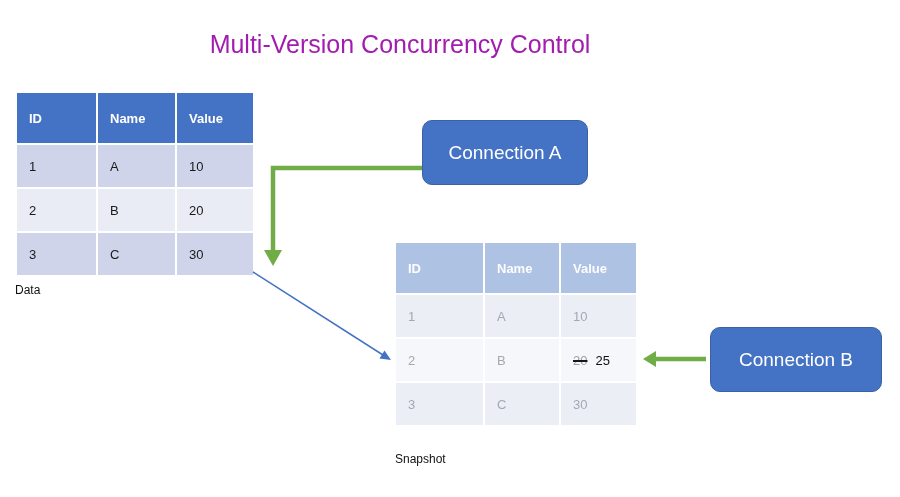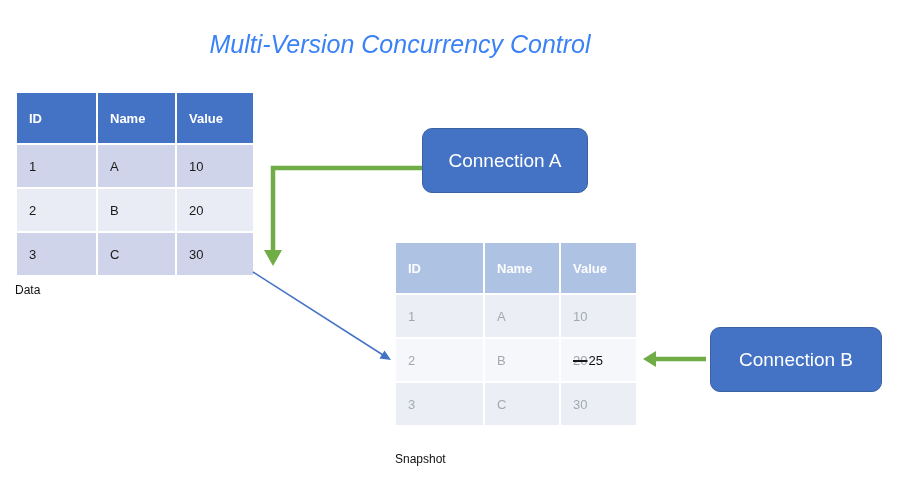--- a/index.html
+++ b/index.html
@@ -1,51 +1,51 @@
 <!DOCTYPE html>
 <html><head>
 <meta charset="utf-8">
 <style>
   * { margin:0; padding:0; box-sizing:border-box; }
   body { font-family:"Liberation Sans", sans-serif; background:#fff; }
   .canvas { position:relative; width:900px; height:497px; background:#ffffff; overflow:hidden; }
 
   .title { position:absolute; top:30px; left:0; width:800px; text-align:center;
-           font-size:25px; color:#3b82f6;font-style:italic; }
+           font-size:25px; color:#a21caf; }
 
   
   .tbl { position:absolute; display:grid; gap:2px; }
   .tbl .cell { display:flex; align-items:center; padding-left:12px; font-size:13px; }
 
   .data-tbl { left:17px; top:93px; grid-template-columns:79px 77px 76px;
               grid-template-rows:50px 42px 42px 42px; }
   .data-tbl .hcell { background:#4472C4; color:#ffffff; font-weight:bold; }
   .data-tbl .row-odd  { background:#CFD4EA; color:#1a1a1a; }
   .data-tbl .row-even { background:#E9EBF5; color:#1a1a1a; }
 
   .snap-tbl { left:396px; top:243px; grid-template-columns:87px 74px 75px;
               grid-template-rows:50px 42px 42px 42px; }
   .snap-tbl .hcell { background:#AEC2E4; color:#fdfdfe; font-weight:bold; }
   .snap-tbl .row-odd  { background:#ECEEF5; color:#A3A8B2; }
   .snap-tbl .row-even { background:#F6F7FB; color:#A3A8B2; }
 
   .strike { color:#9CA1AC; text-decoration:line-through;
             text-decoration-color:#17171b; text-decoration-thickness:2px; }
-  .newval { color:#111111; margin-left:1px; }
+  .newval { color:#111111; margin-left:8px; }
 
   .tbl-label { position:absolute; font-size:12px; color:#111111; }
   .label-data { left:15px; top:283px; }
   .label-snapshot { left:395px; top:452px; }
 
   
   .conn { position:absolute; width:166px; height:65px; background:#4472C4;
           border:1.5px solid #3A61A0; border-radius:10px;
           display:flex; align-items:center; justify-content:center;
           color:#ffffff; font-size:19px; }
-  .conn-a { left:422px; top:128px; }
+  .conn-a { left:422px; top:120px; }
   .conn-b { left:710px; top:327px; width:172px; }
 
   .arrows { position:absolute; left:0; top:0; width:900px; height:497px;
             pointer-events:none; }
 </style>
 </head>
 <body>
 
 <div class="canvas">
 

